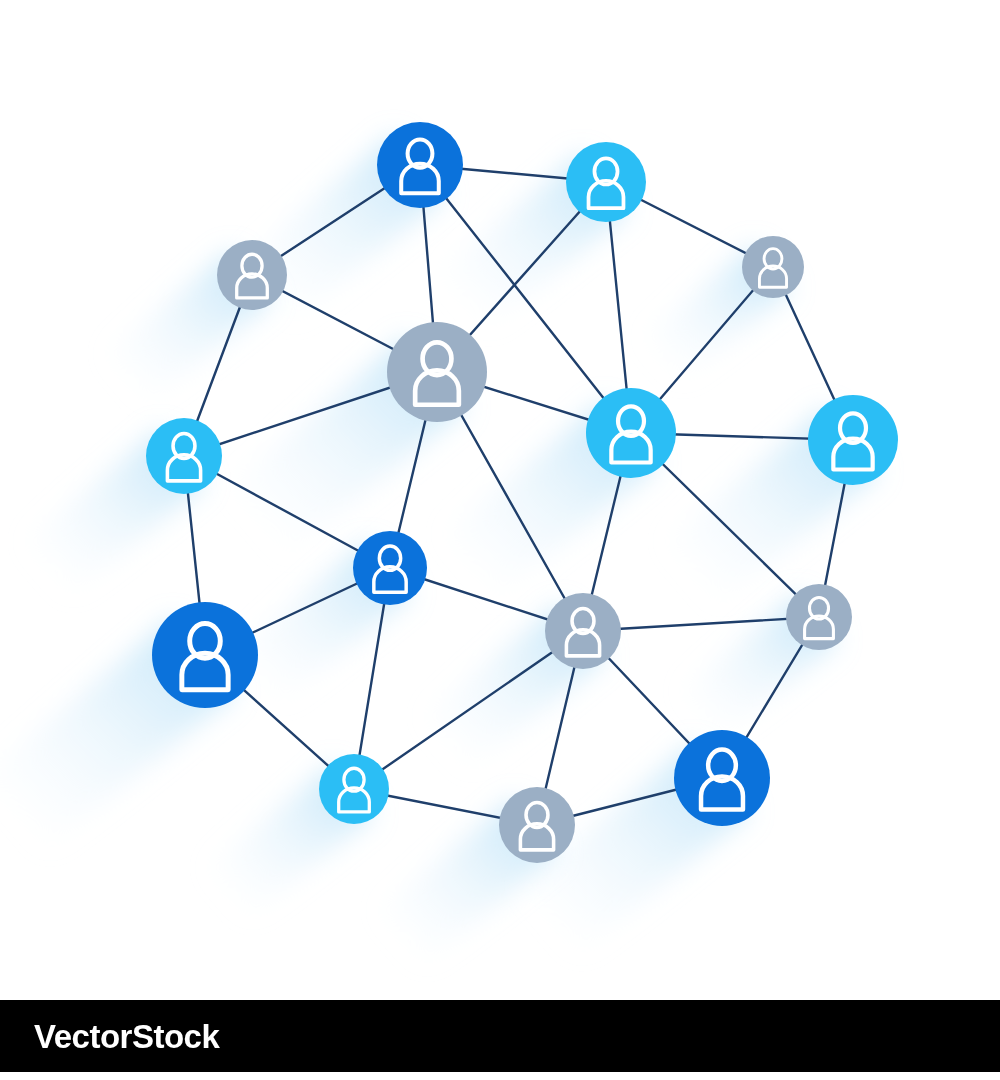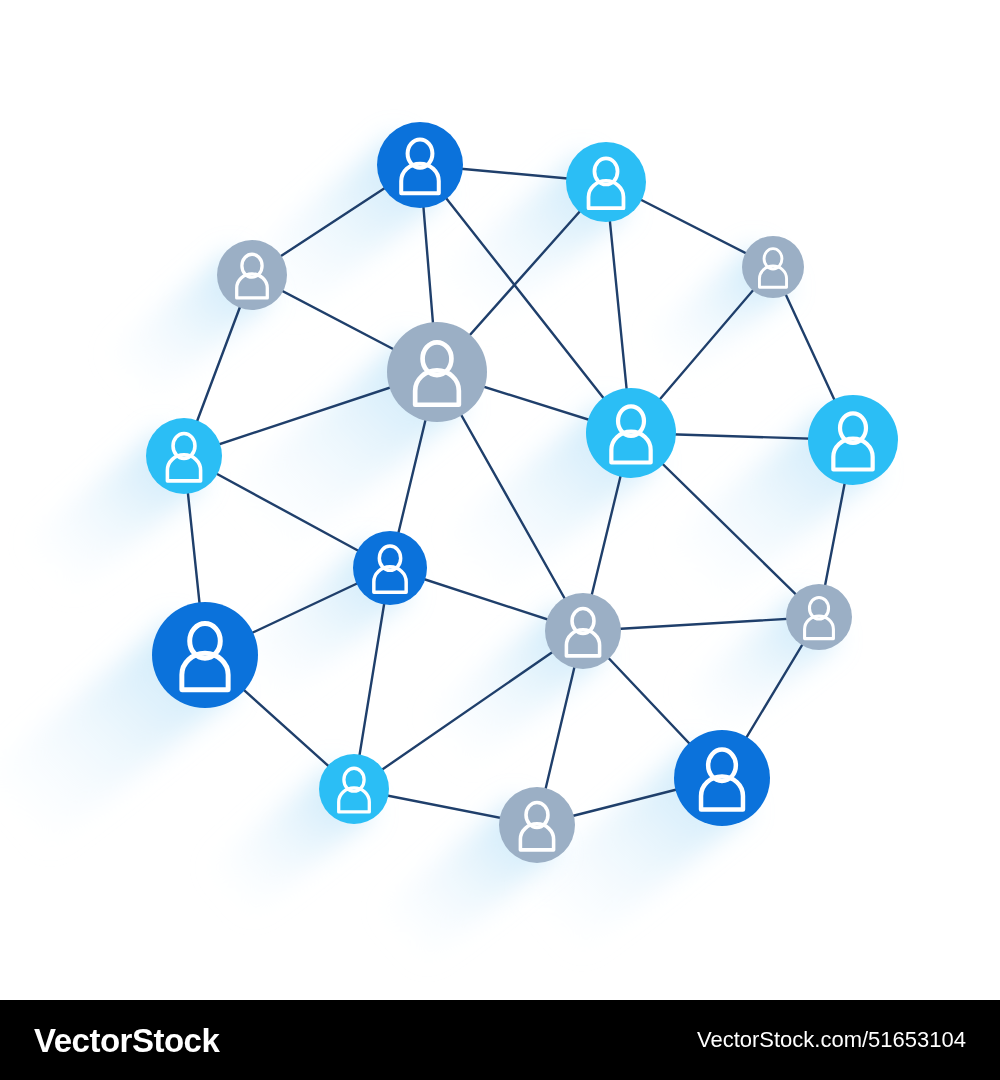--- a/index.html
+++ b/index.html
@@ -8,21 +8,21 @@
     width:1000px;height:1080px;
     font-family:"Liberation Sans", sans-serif;
     overflow:hidden;position:relative;
   }
   #artboard{
     position:absolute;left:0;top:0;width:1000px;height:1000px;
     background:#ffffff;overflow:hidden;
   }
   #net{position:absolute;left:0;top:0;width:1000px;height:1000px;display:block;}
   #footer{
-    position:absolute;left:0;top:1000px;width:1000px;height:80px;
+    position:absolute;left:0;top:1000px;width:1000px;height:72px;
     background:#000000;
     display:flex;align-items:center;justify-content:space-between;
     box-sizing:border-box;padding:0 34px;
   }
   #footer .brand{
     color:#ffffff;font-size:33px;font-weight:bold;
     letter-spacing:-0.5px;line-height:1;
     font-family:"Liberation Sans", sans-serif;
   }
   #footer .credit{
@@ -163,14 +163,13 @@
         <g>
           <circle cx="722" cy="778" r="48" fill="#0B72DB"></circle>
           <use xlink:href="#person" transform="translate(684.56,740.56) scale(0.7488)" stroke-width="6"></use>
         </g>
       </g>
   </svg>
 </div>
 
 <div id="footer">
   <div class="brand">VectorStock</div>
-  <div class="credit">VectorStock.com/51653104</div>
 </div>
 
 </body></html>

